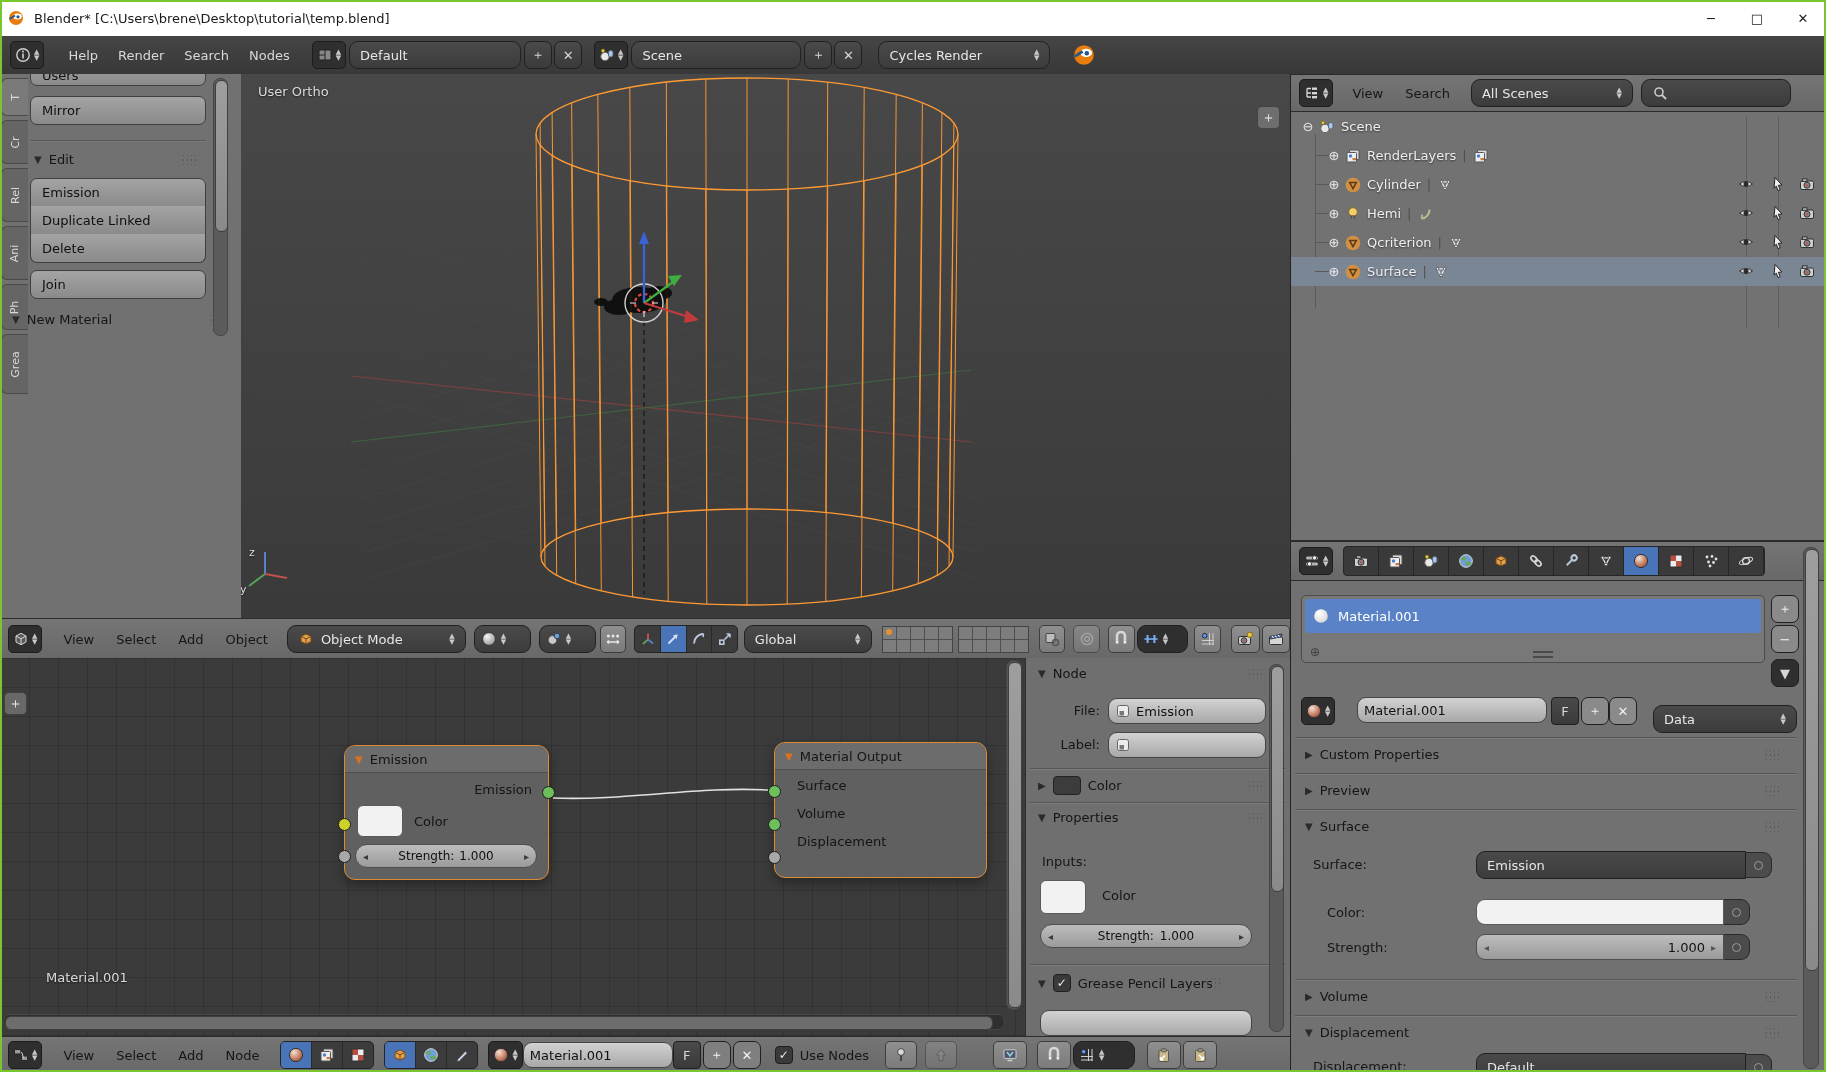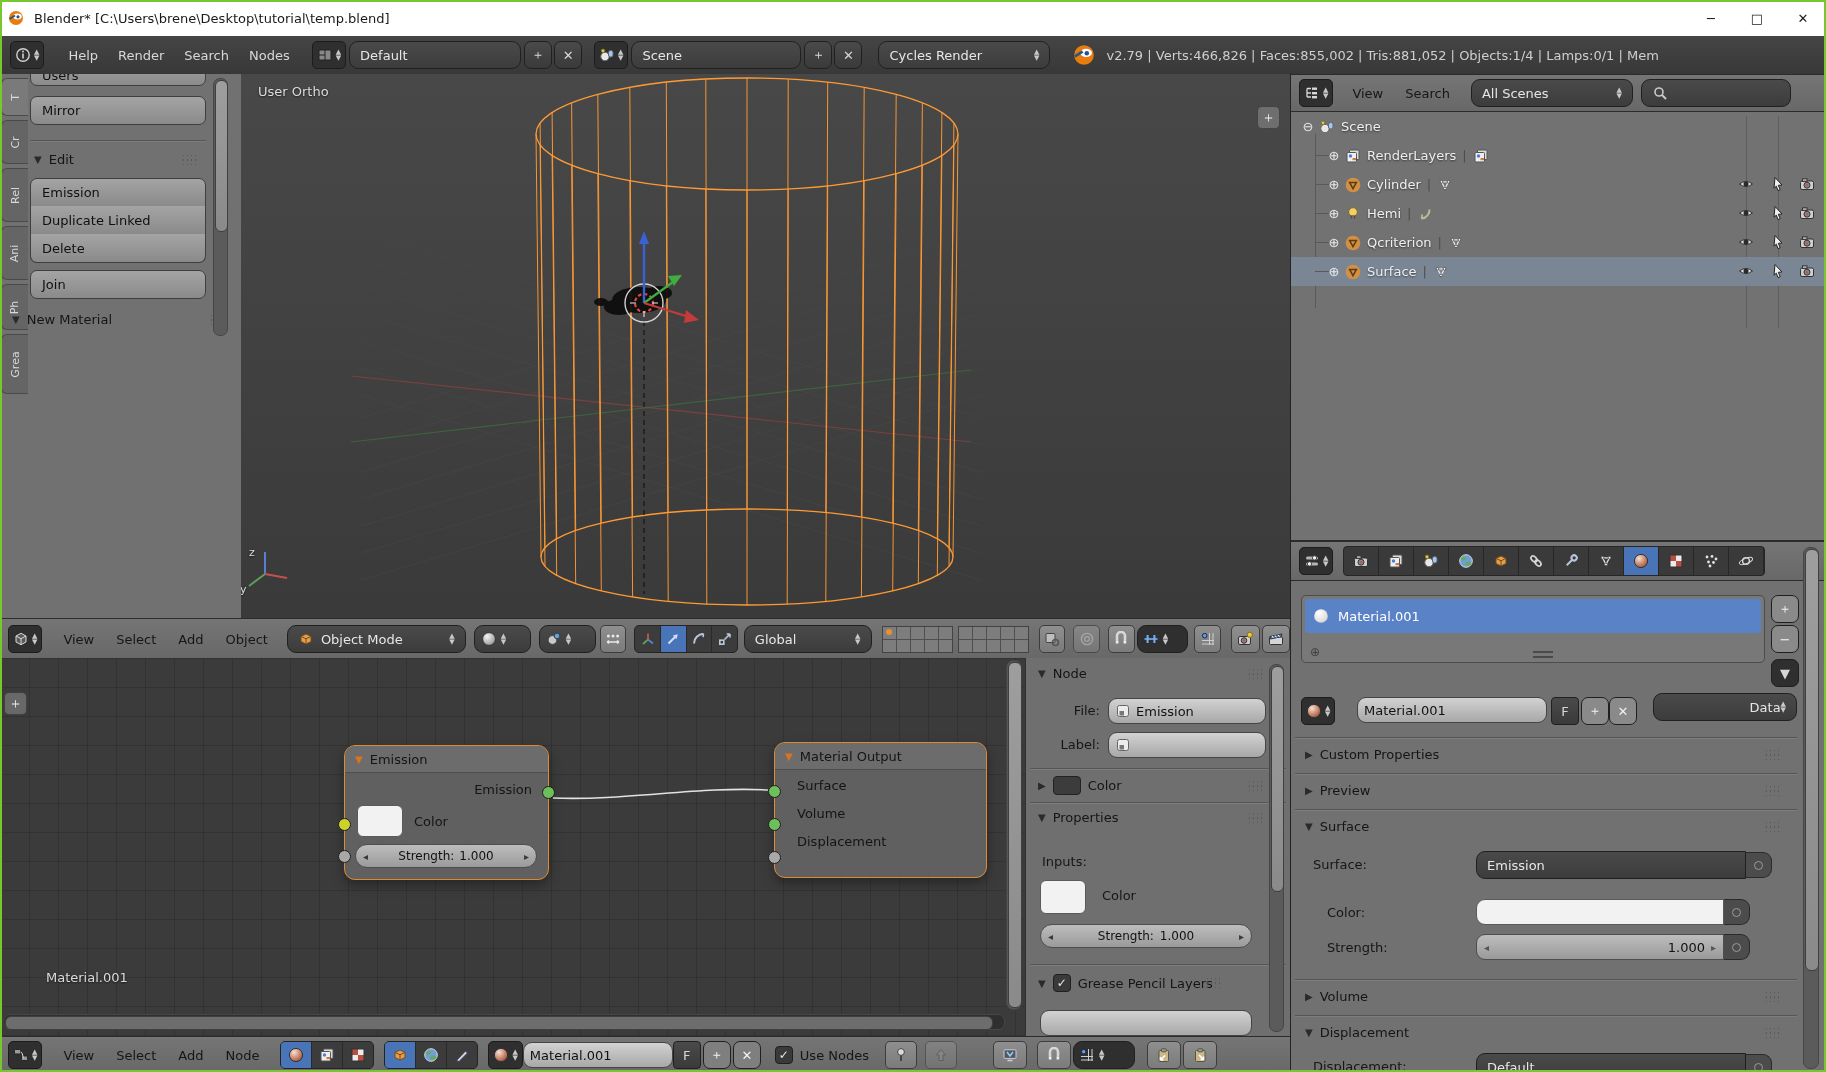--- a/index.html
+++ b/index.html
@@ -175,21 +175,20 @@
         </span>
     </div>
     <span class="icon16" style="margin-left:26px;transform:scale(1.4)">
         <svg viewBox="0 0 16 16" xmlns="http://www.w3.org/2000/svg">
           <circle cx="8" cy="8" r="7" fill="#e87d0d"></circle>
           <ellipse cx="9.5" cy="6.5" rx="4.2" ry="3" fill="#fff"></ellipse>
           <circle cx="10" cy="6.8" r="1.6" fill="#24538f"></circle>
           <path d="M1.5 9 L7 5.5" stroke="#265787" stroke-width="2" fill="none"></path>
         </svg>
       </span>
-    <span id="stats" style="margin-left:14px">v2.79 | Verts:466,826 | Faces:855,002 | Tris:881,052 | Objects:1/4 | Lamps:0/1 | Mem</span>
   </div>
 
   <div id="toolshelf" class="abs">
     <div class="abs" id="vtabs" style="left:1px;top:4px;width:27px">
         <div class="vtab" style="height: 36px; background: rgb(122, 122, 122);">
           <span>T</span>
         </div>
         <div class="vtab" style="height: 42px;">
           <span>Cr</span>
         </div>
@@ -1226,21 +1225,21 @@
         </span>
     </div>
     <div class="fld-lt abs" style="left:66px;top:156px;width:190px">
       <span>Material.001</span>
     </div>
     <div class="sq-dk abs" style="left:260px;top:156px;border-radius:4px">
         <span>F</span>
       </div>
     <div class="sq-dk abs" style="left:290px;top:156px;background:#8a8a8a;color:#f0f0f0">＋</div>
     <div class="sq-dk abs" style="left:318px;top:156px;background:#8a8a8a;color:#f0f0f0">✕</div>
-    <div class="fld-dk abs" style="left:362px;top:152px;width:122px;justify-content:flex-end">
+    <div class="fld-dk abs" style="left:362px;top:164px;width:122px;justify-content:space-between">
       <span>Data</span>
       <span class="updown">
           <span>▲</span>
           <span>▼</span>
         </span>
     </div>
 
     <div class="abs sep" style="left:4px;top:196px;width:502px"></div>
     <div class="abs phdr" style="left:14px;top:206px;width:492px">
       <span class="tri">▶</span>

